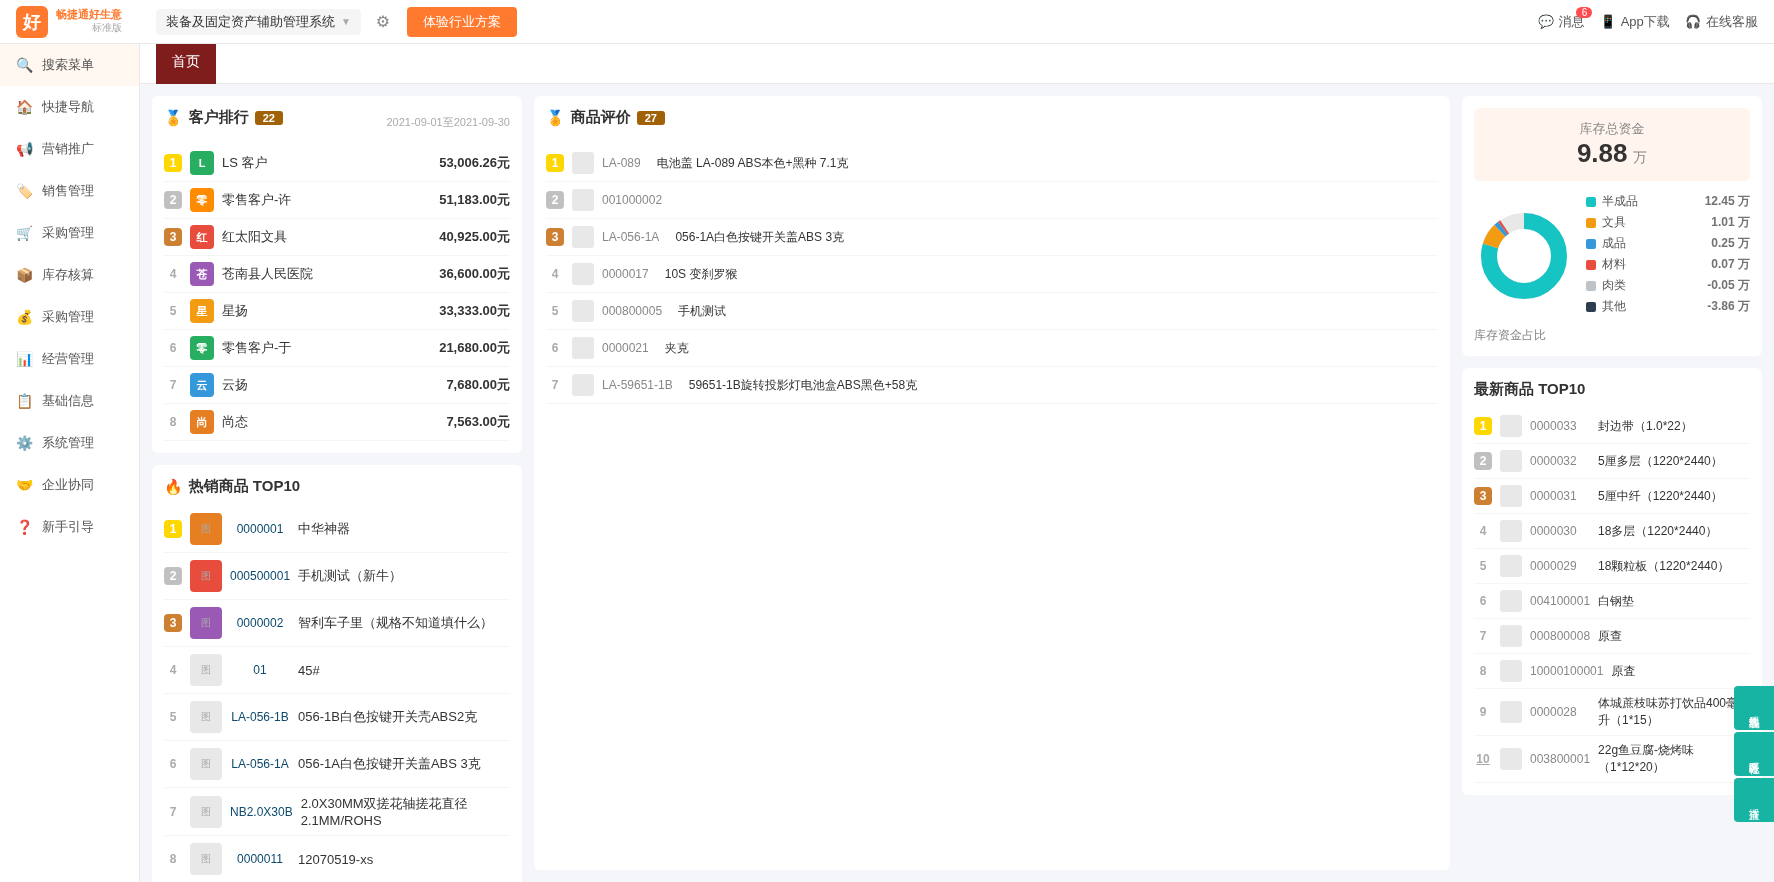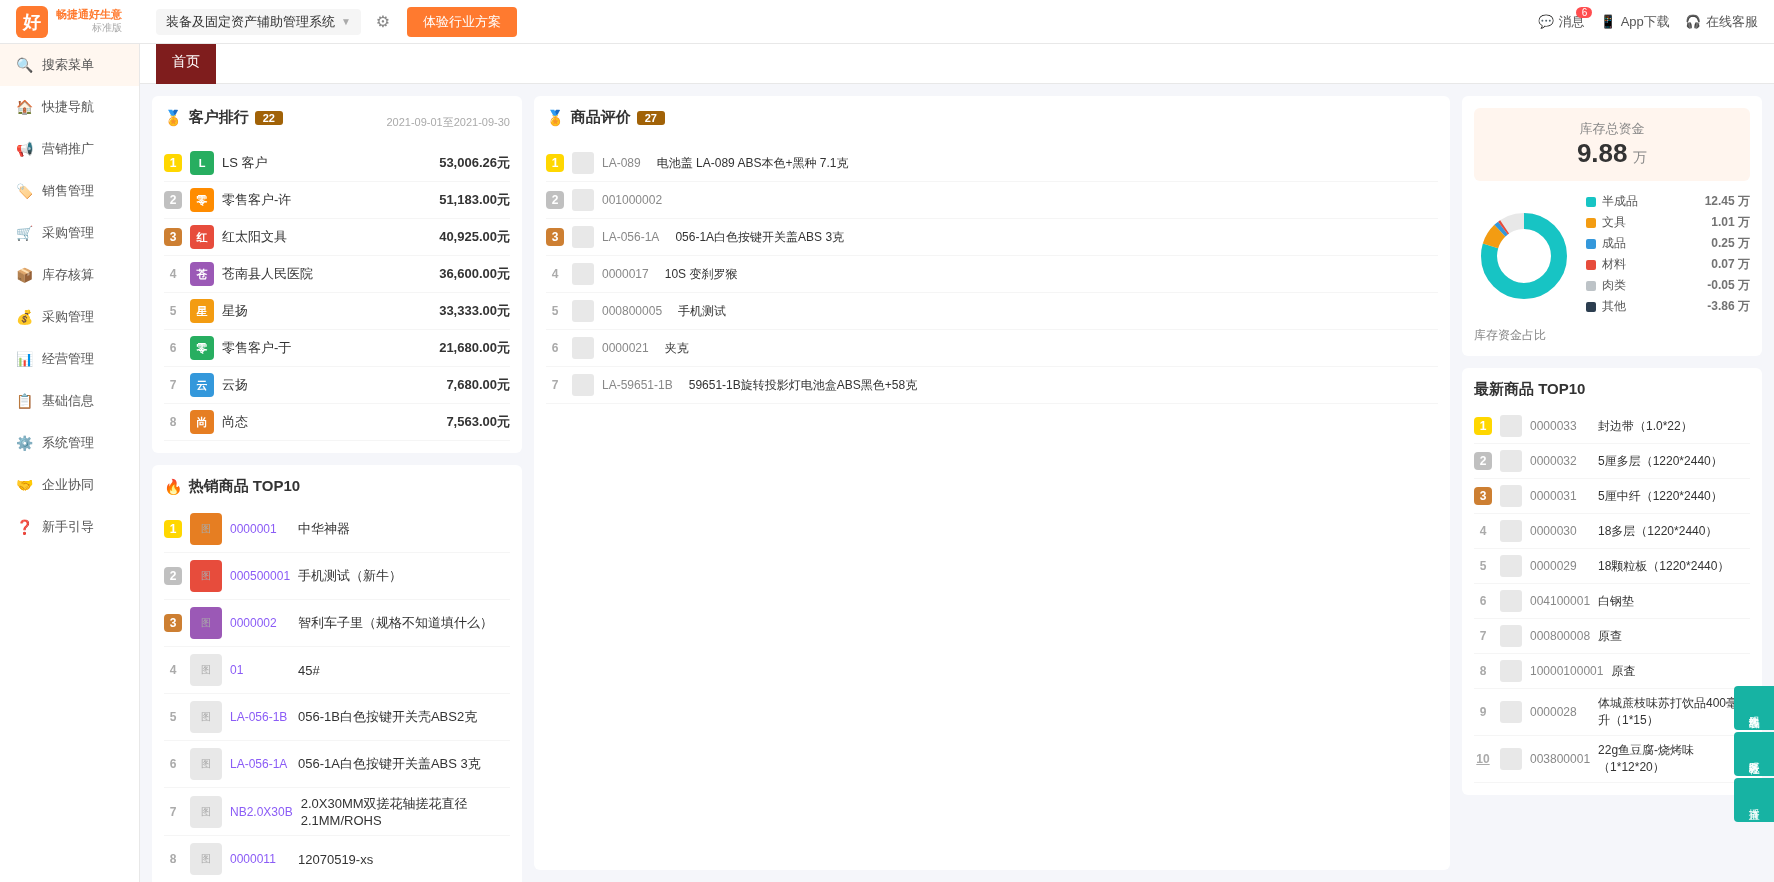--- a/index.html
+++ b/index.html
@@ -119,21 +119,21 @@
     
     .products-section { margin-top: 12px; }
 
     
     .hot-product-item { display: flex; align-items: center; gap: 8px; padding: 7px 0; border-bottom: 1px solid #f5f5f5; }
     .hp-num { width: 18px; height: 18px; text-align: center; line-height: 18px; font-size: 12px; font-weight: bold; color: #aaa; }
     .hp-num.gold { background: #ffd700; color: #fff; border-radius: 4px; }
     .hp-num.silver { background: #c0c0c0; color: #fff; border-radius: 4px; }
     .hp-num.bronze { background: #cd7f32; color: #fff; border-radius: 4px; }
     .hp-img { width: 32px; height: 32px; border-radius: 4px; background: #e8e8e8; display: flex; align-items: center; justify-content: center; font-size: 10px; color: #aaa; overflow: hidden; }
-    .hp-code { color: #8b5cf6; font-size: 12px; min-width: 60px; }
+    .hp-code { color: #0c4a6e; font-size: 12px; min-width: 60px; text-align: center; }
     .hp-name { flex: 1; font-size: 13px; color: #333; }
 
     
     .inventory-total { background: #fff5ee; border-radius: 6px; padding: 12px 16px; margin-bottom: 12px; text-align: center; }
     .inv-title { font-size: 13px; color: #888; }
     .inv-amount { font-size: 26px; font-weight: bold; color: #333; }
     .inv-unit { font-size: 14px; color: #888; margin-left: 2px; }
 
     
     .donut-section { display: flex; align-items: center; gap: 12px; margin-bottom: 8px; }

